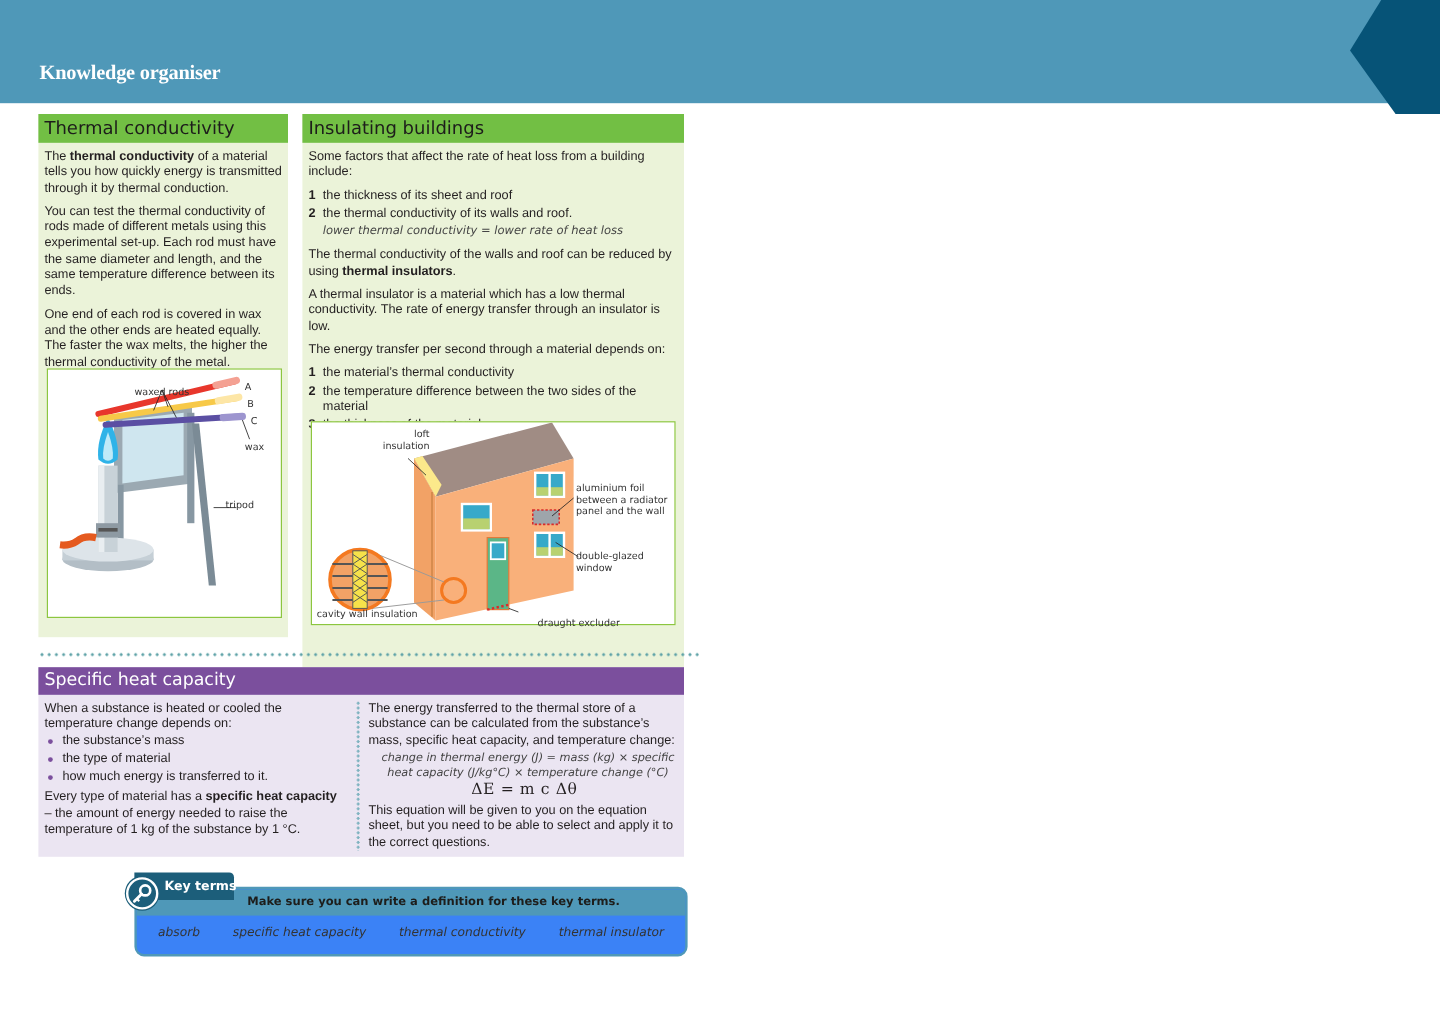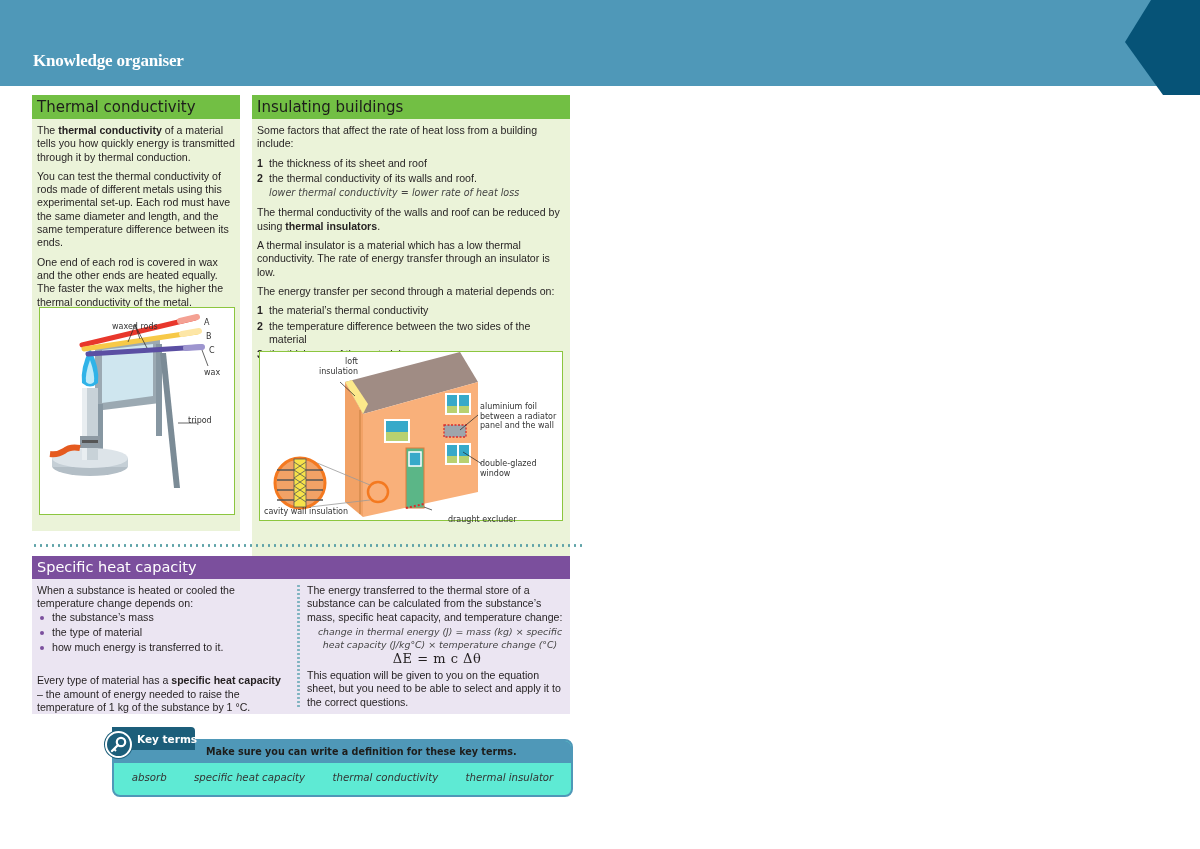--- a/index.html
+++ b/index.html
@@ -28,31 +28,31 @@
   .lbl { position: absolute; font-family: "DejaVu Sans", sans-serif; font-size: 8px; color: #333; line-height: 9.5px; }
 
   
   .dotline { position: absolute; left: 32px; top: 544px; width: 552px; height: 3px; background-image: radial-gradient(circle, #5fa3a8 1.1px, transparent 1.3px); background-size: 6px 3px; }
 
   
   .shc { position: absolute; left: 32px; top: 556px; width: 538px; height: 158px; background: #ebe5f2; }
   .shc-head { position: absolute; left: 0; top: 0; right: 0; height: 23px; background: #7b4f9d; padding-left: 5px; font-family: "DejaVu Sans", sans-serif; font-size: 14.5px; line-height: 23px; color: #fff; }
   .shc-left { position: absolute; left: 5px; top: 28px; width: 252px; font-size: 10.6px; line-height: 13.3px; }
   .shc-left p { margin-bottom: 6px; }
-  .bullets { list-style: none; margin-bottom: 20px; }
+  .bullets { list-style: none; margin-bottom: 4px; }
   .bullets li { position: relative; padding-left: 15px; margin-bottom: 2px; }
   .bullets li::before { content: ""; position: absolute; left: 3px; top: 5px; width: 4px; height: 4px; border-radius: 50%; background: #7b4f9d; }
   .shc-div { position: absolute; left: 265px; top: 28px; width: 3px; height: 125px; background-image: radial-gradient(circle, #7fb3c0 1.1px, transparent 1.3px); background-size: 3px 4px; }
   .shc-right { position: absolute; left: 275px; top: 28px; width: 260px; font-size: 10.6px; line-height: 13.3px; }
   .shc-right p { margin-bottom: 1px; }
   .eqtext { font-family: "DejaVu Sans", sans-serif; font-style: italic; font-size: 9.4px; color: #444; text-align: center; line-height: 13px; padding-left: 6px; }
   .eq { font-family: "DejaVu Serif", serif; font-size: 13px; text-align: center; margin: 1px 0 4px 0; letter-spacing: 0.5px; }
 
   
-  .kt-box { position: absolute; left: 112px; top: 739px; width: 461px; height: 58px; border: 2px solid #4f98b8; border-radius: 8px; background: #5eead4; overflow: hidden; }
+  .kt-box { position: absolute; left: 112px; top: 739px; width: 461px; height: 58px; border: 2px solid #4f98b8; border-radius: 8px; background: #3b82f6; overflow: hidden; }
   .kt-bar { position: absolute; left: 0; top: 0; right: 0; height: 22px; background: #4f98b8; }
   .kt-instr { position: absolute; left: 92px; top: 5px; font-family: "DejaVu Sans", sans-serif; font-weight: bold; font-size: 9.6px; color: #1d1d1b; }
   .kt-tab { position: absolute; left: 112px; top: 727px; width: 83px; height: 23px; background: #1c5e7a; border-radius: 0 4px 0 0; }
   .kt-tab-label { position: absolute; left: 137px; top: 733px; font-family: "DejaVu Sans", sans-serif; font-weight: bold; font-size: 10.5px; color: #fff; }
   .kt-icon { position: absolute; left: 105px; top: 731px; width: 27px; height: 27px; border-radius: 50%; background: #1c5e7a; border: 2px solid #fff; box-shadow: 0 0 0 1px #1c5e7a; }
   .kt-terms { position: absolute; left: 0; top: 31px; width: 100%; display: flex; justify-content: space-around; padding: 0 4px; }
   .kt-term { font-family: "DejaVu Sans", sans-serif; font-style: italic; font-size: 10.2px; color: #333; }
 </style>
 </head>
 <body>

